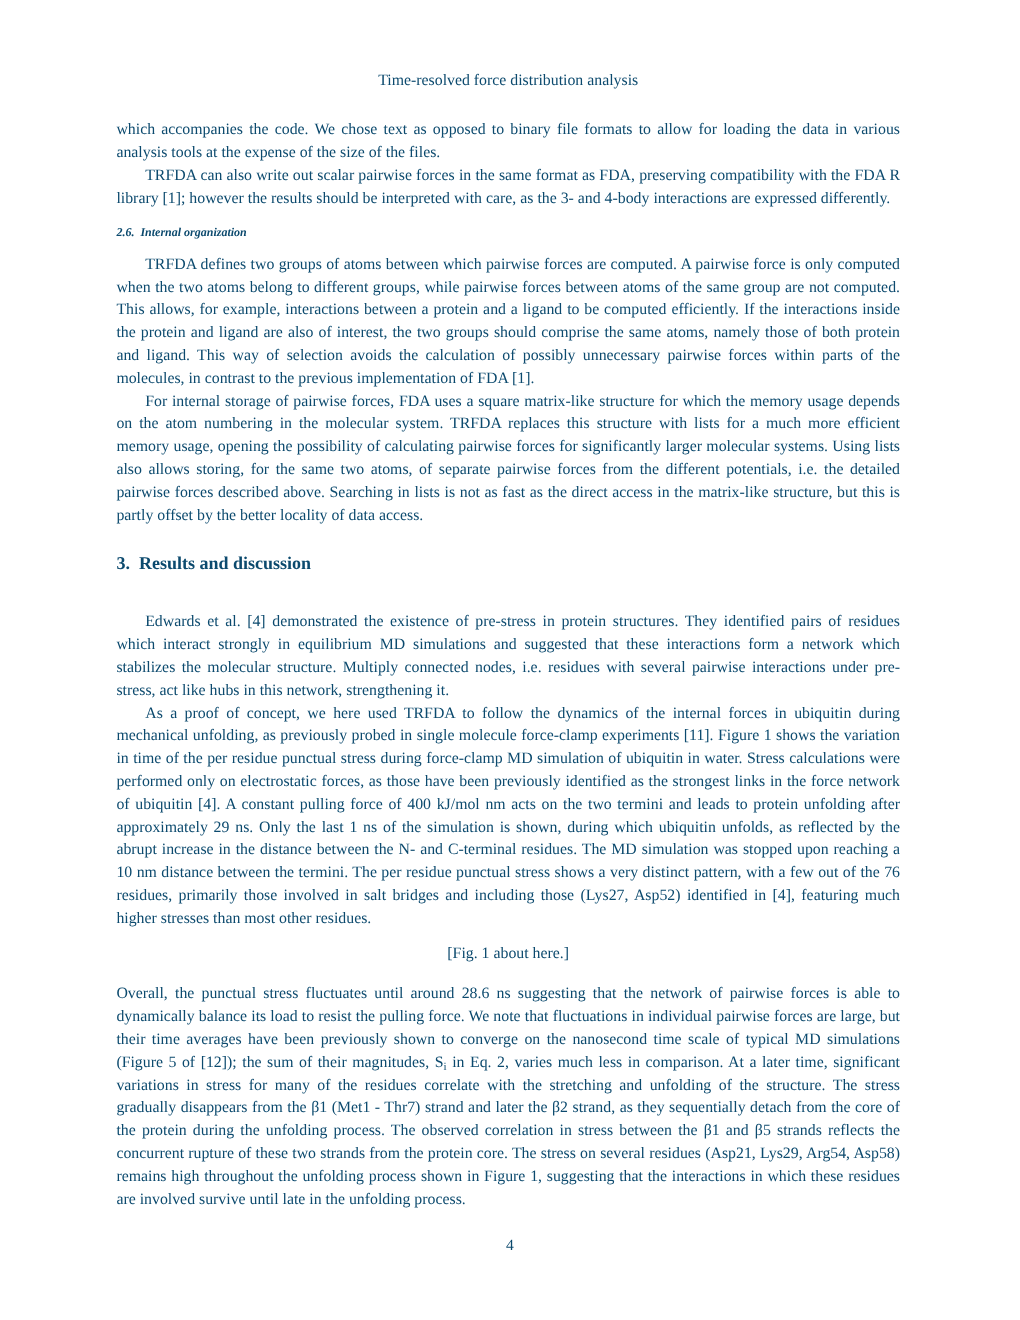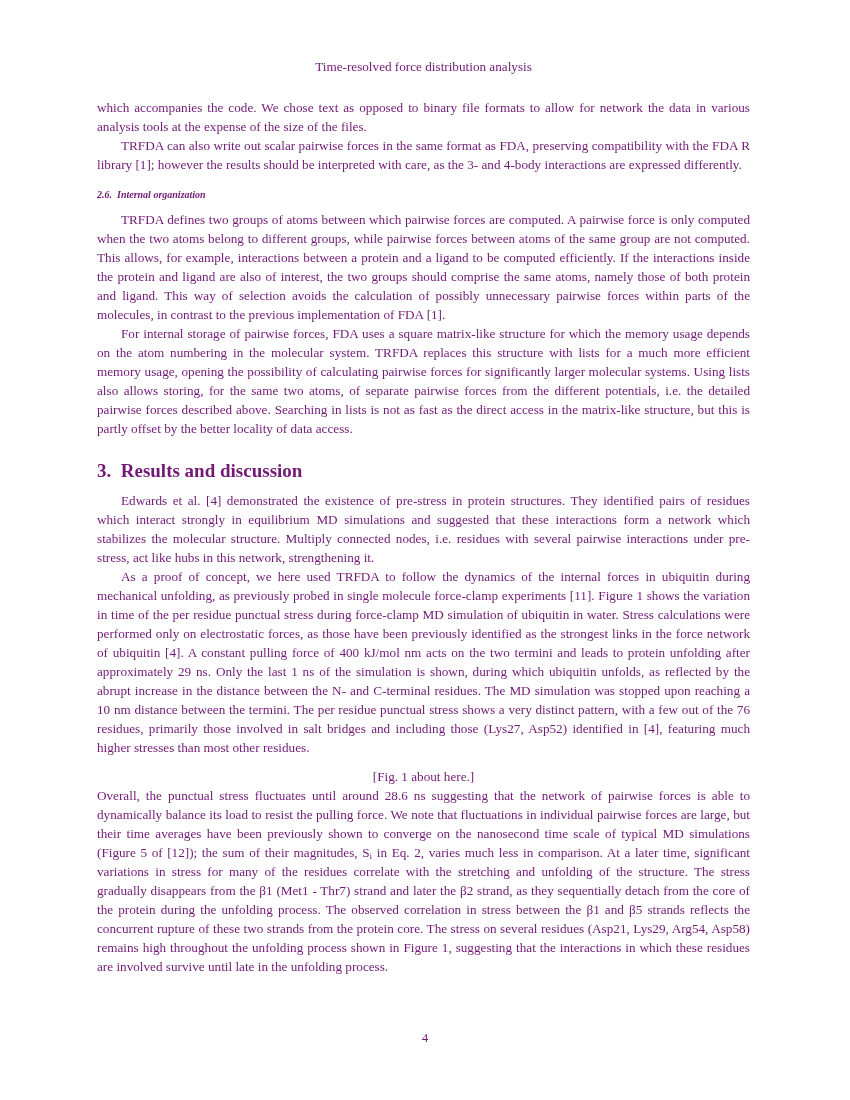--- a/index.html
+++ b/index.html
@@ -3,21 +3,21 @@
 <meta charset="utf-8">
 <style>
   * { margin: 0; padding: 0; box-sizing: border-box; }
   html, body { background: #ffffff; }
   .page {
     position: relative;
     width: 850px;
     height: 1100px;
     margin: 0 auto;
     background: #ffffff;
-    color: #701a75;
+    color: #0c4a6e;
     font-family: "Liberation Serif", "DejaVu Serif", serif;
     font-size: 13.2px;
     overflow: hidden;
   }
   .content {
     position: absolute;
     left: 97px;
     top: 57px;
     width: 653px;
   }
@@ -35,30 +35,31 @@
     font-weight: bold;
     font-style: italic;
     font-size: 10px;
     line-height: 19px;
     margin-top: 11px;
     margin-bottom: 6px;
     white-space: pre-wrap;
   }
   .section-heading {
     font-weight: bold;
-    font-size: 19px;
+    font-size: 15px;
     line-height: 21px;
     margin-top: 22px;
-    margin-bottom: 10px;
+    margin-bottom: 27px;
     white-space: pre-wrap;
   }
   .fig-placeholder {
     text-align: center;
     line-height: 19px;
     margin-top: 10px;
+    margin-bottom: 15px;
   }
   .page-number {
     position: absolute;
     left: 0;
     top: 1030px;
     width: 100%;
     text-align: center;
     font-size: 13px;
   }
   .it { }
@@ -69,21 +70,21 @@
   }
 </style>
 </head>
 <body>
 
 <div class="page">
   <div class="content">
 
     <div class="running-head">Time-resolved force distribution analysis</div>
 
-    <p class="para"><span>which accompanies the code. We chose text as opposed to binary file formats to allow for network the data in various analysis tools at the expense of the size of the files.</span></p>
+    <p class="para"><span>which accompanies the code. We chose text as opposed to binary file formats to allow for loading the data in various analysis tools at the expense of the size of the files.</span></p>
 
     <p class="para indent"><span>TRFDA can also write out scalar pairwise forces in the same format as FDA, preserving compatibility with the FDA R library [1]; however the results should be interpreted with care, as the 3- and 4-body interactions are expressed differently.</span></p>
 
     <h3 class="subsection-heading">2.6.  Internal organization</h3>
 
     <p class="para indent"><span>TRFDA defines two groups of atoms between which pairwise forces are computed. A pairwise force is only computed when the two atoms belong to different groups, while pairwise forces between atoms of the same group are not computed. This allows, for example, interactions between a protein and a ligand to be computed efficiently. If the interactions inside the protein and ligand are also of interest, the two groups should comprise the same atoms, namely those of both protein and ligand. This way of selection avoids the calculation of possibly unnecessary pairwise forces within parts of the molecules, in contrast to the previous implementation of FDA [1].</span></p>
 
     <p class="para indent"><span>For internal storage of pairwise forces, FDA uses a square matrix-like structure for which the memory usage depends on the atom numbering in the molecular system. TRFDA replaces this structure with lists for a much more efficient memory usage, opening the possibility of calculating pairwise forces for significantly larger molecular systems. Using lists also allows storing, for the same two atoms, of separate pairwise forces from the different potentials, </span><span class="it">i.e.</span><span> the detailed pairwise forces described above. Searching in lists is not as fast as the direct access in the matrix-like structure, but this is partly offset by the better locality of data access.</span></p>
 
     <h2 class="section-heading">3.  Results and discussion</h2>

